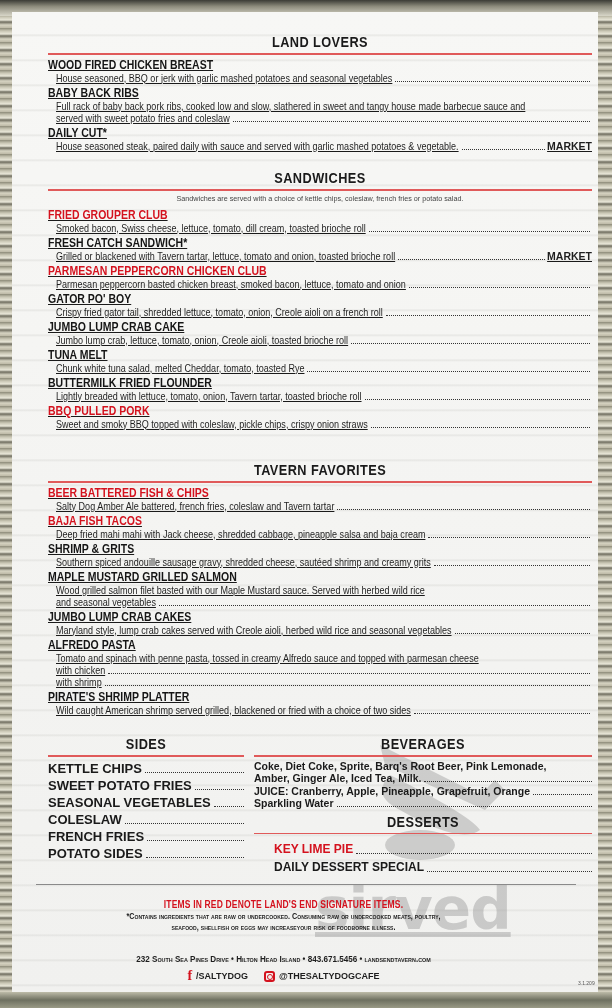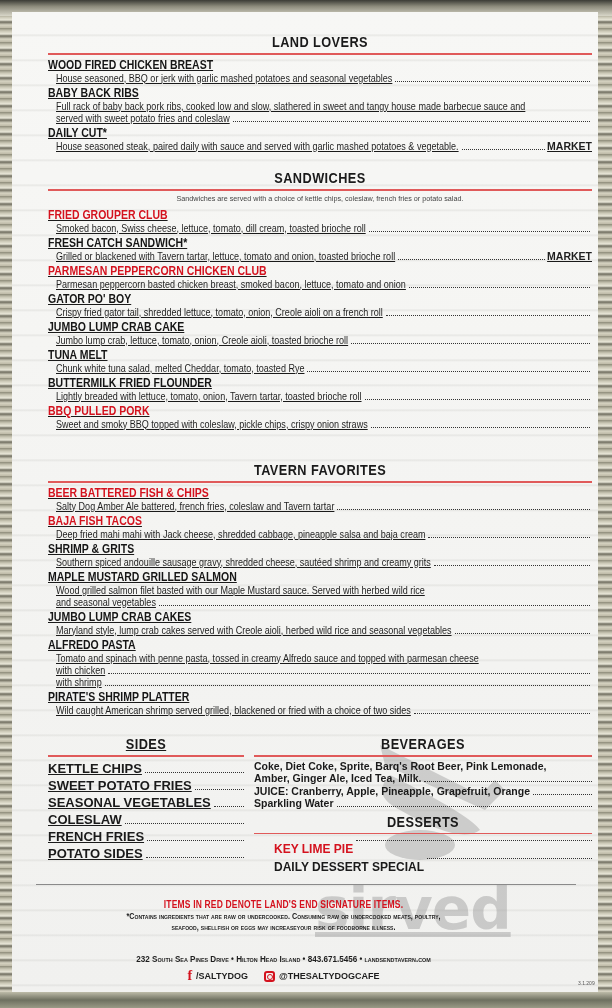--- a/index.html
+++ b/index.html
@@ -56,36 +56,36 @@
   }
   .desc-line .txt { white-space: nowrap; transform-origin: left center; }
   .desc-line .dots {
     flex: 1; border-bottom: 1.5px dotted #333; margin: 0 2px 3px 3px; height: 1px;
   }
   .desc-line .price { font-weight: bold; font-size: 10.5px; white-space: nowrap; }
   .item { margin-bottom: 2px; text-decoration: underline; }
   .land .sec-title, .sand .sec-title, .tav .sec-title { margin-top: 0; }
   .sec { position: absolute; left: 0; width: 544px; }
   .cols { position: absolute; left: 0; top: 702px; width: 544px; height: 160px; }
-  .col-left { position: absolute; left: 0; top: 0; width: 196px; text-decoration: underline; }
+  .col-left { position: absolute; left: 0; top: 0; width: 196px; }
   .col-right { position: absolute; left: 206px; top: 0; width: 338px; }
   .side-row {
     display: flex; align-items: baseline;
     font-weight: bold; font-size: 13px; line-height: 17px; height: 17px;
   }
   .side-row .txt { white-space: nowrap; }
   .side-row .dots { flex: 1; border-bottom: 1.5px dotted #333; margin: 0 0 4px 3px; height: 1px; }
   .bev-row {
     display: flex; align-items: baseline;
     font-weight: bold; font-size: 10.5px; line-height: 12.5px; height: 12.5px;
   }
   .bev-row .txt { white-space: nowrap; }
   .bev-row .dots { flex: 1; border-bottom: 1.5px dotted #333; margin: 0 0 3px 3px; height: 1px; }
   .dessert-row {
-    display: flex; align-items: flex-start;
+    display: flex; align-items: flex-end;
     font-weight: bold; font-size: 12px; line-height: 18px; height: 18px; padding-left: 20px;
   }
   .dessert-row .txt { white-space: nowrap; }
   .dessert-row .txt.red { color: #d4121e; }
   .dessert-row .dots { flex: 1; border-bottom: 1.5px dotted #333; margin: 0 0 4px 3px; height: 1px; }
   .watermark-fork {
     position: absolute; left: 360px; top: 735px; width: 150px; height: 130px; opacity: 0.35;
   }
   .watermark-text {
     position: absolute; left: 315px; top: 875px;

